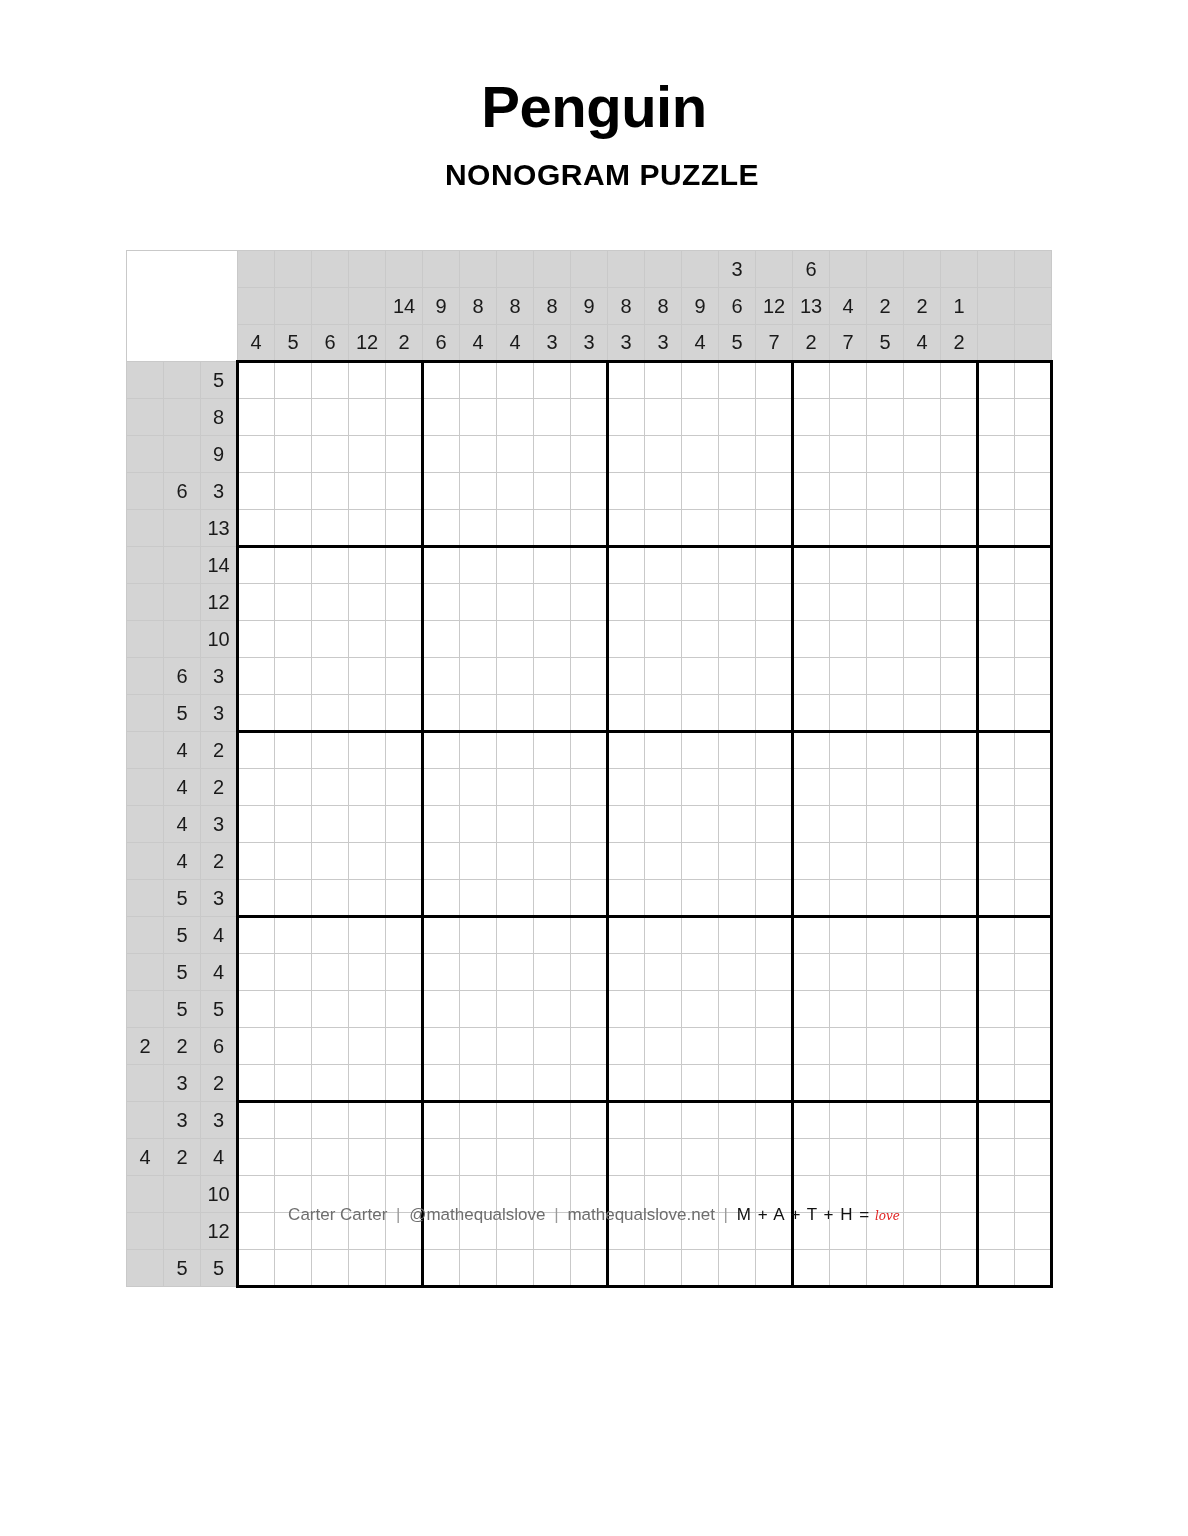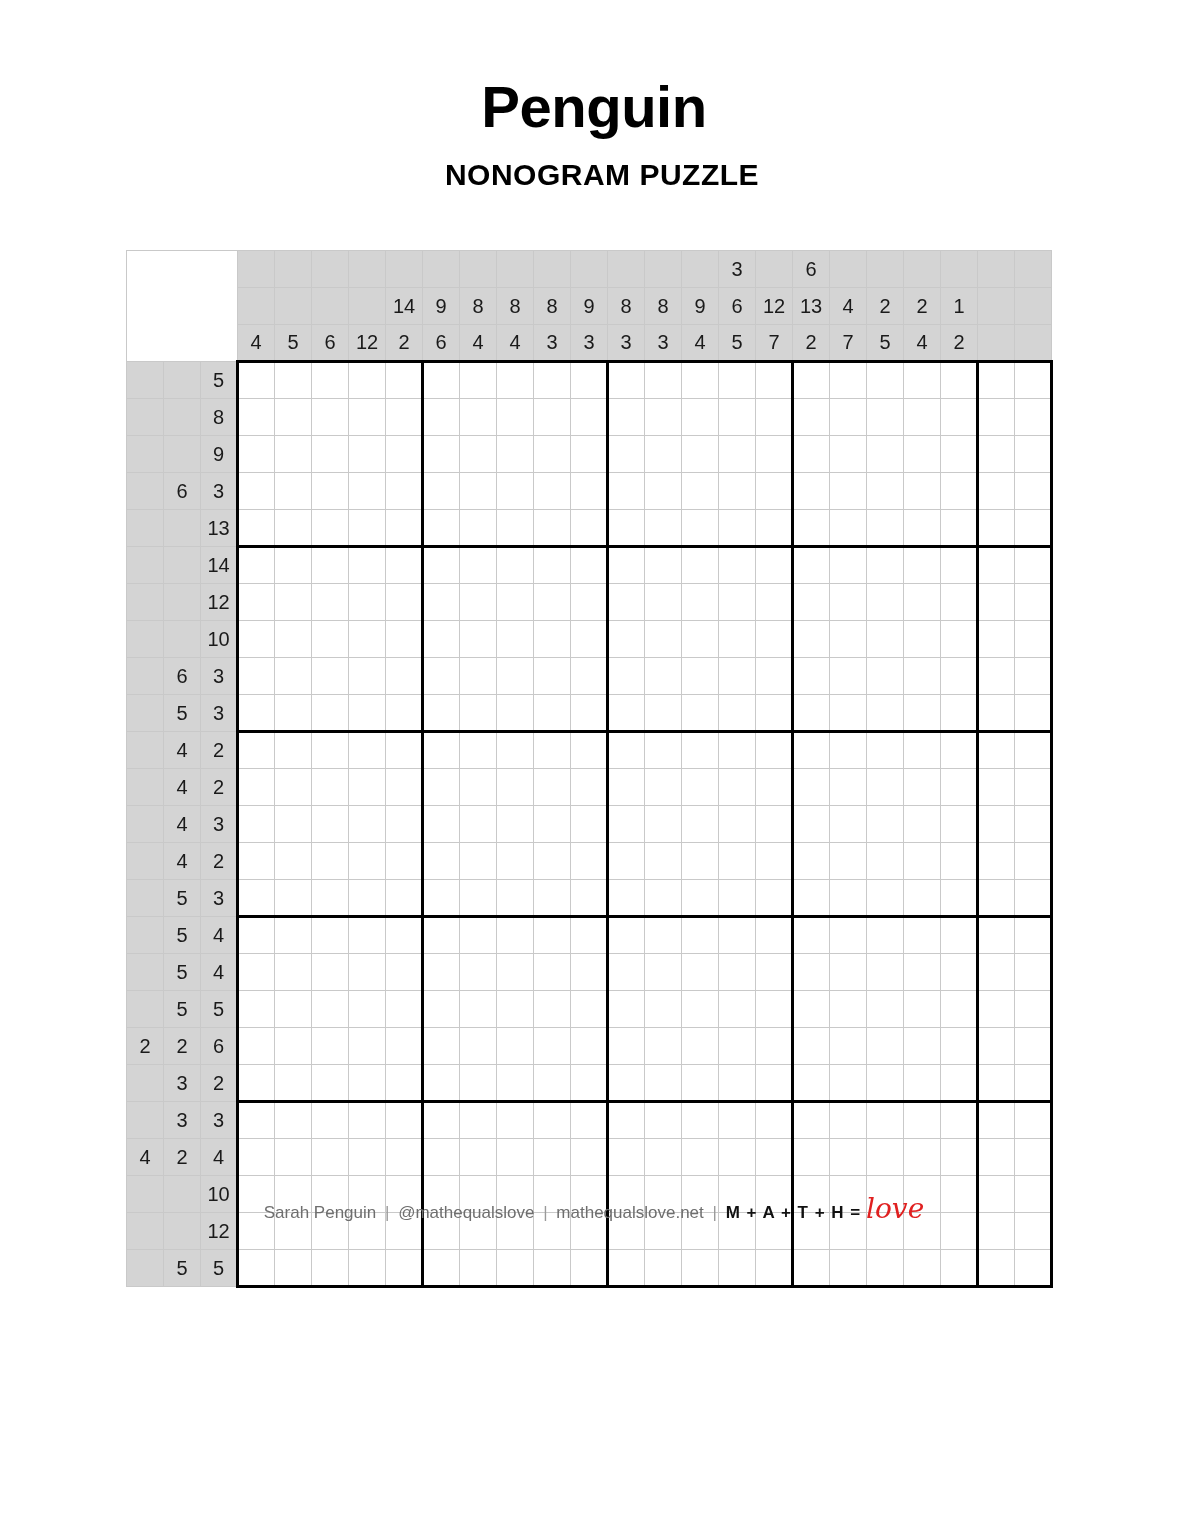--- a/index.html
+++ b/index.html
@@ -97,30 +97,30 @@
     right: 0;
     bottom: 38px;
     text-align: center;
     font-size: 17px;
     color: #6e6e6e;
     font-family: "Liberation Sans", sans-serif;
   }
   .footer .sep { color: #9a9a9a; padding: 0 4px; }
   .footer .mathlove {
     color: #111111;
-    font-weight: bold;
+    font-weight: normal;
     letter-spacing: 1px;
   }
   .footer .love {
     color: #e02020;
     font-family: "DejaVu Serif", serif;
     font-style: italic;
     font-weight: normal;
     letter-spacing: 0;
-    font-size: 28px;
+    font-size: 12px;
   }
 </style>
 </head>
 <body>
 
 <div class="page">
 
   <h1 class="title">Penguin</h1>
   <h2 class="subtitle">NONOGRAM PUZZLE</h2>
 
@@ -873,21 +873,21 @@
             <td class="cell hv-b"></td>
             <td class="cell hv-b"></td>
             <td class="cell hv-l hv-b"></td>
             <td class="cell hv-r hv-b"></td>
           </tr>
         </tbody>
     </table>
   </div>
 
   <div class="footer">
-    <span>Sarah Penguin</span>
+    <span>Carter Carter</span>
     <span class="sep">|</span>
     <span>@mathequalslove</span>
     <span class="sep">|</span>
     <span>mathequalslove.net</span>
     <span class="sep">|</span>
     <span class="mathlove">M + A + T + H =</span>
     <span class="love">love</span>
   </div>
 
 </div>

